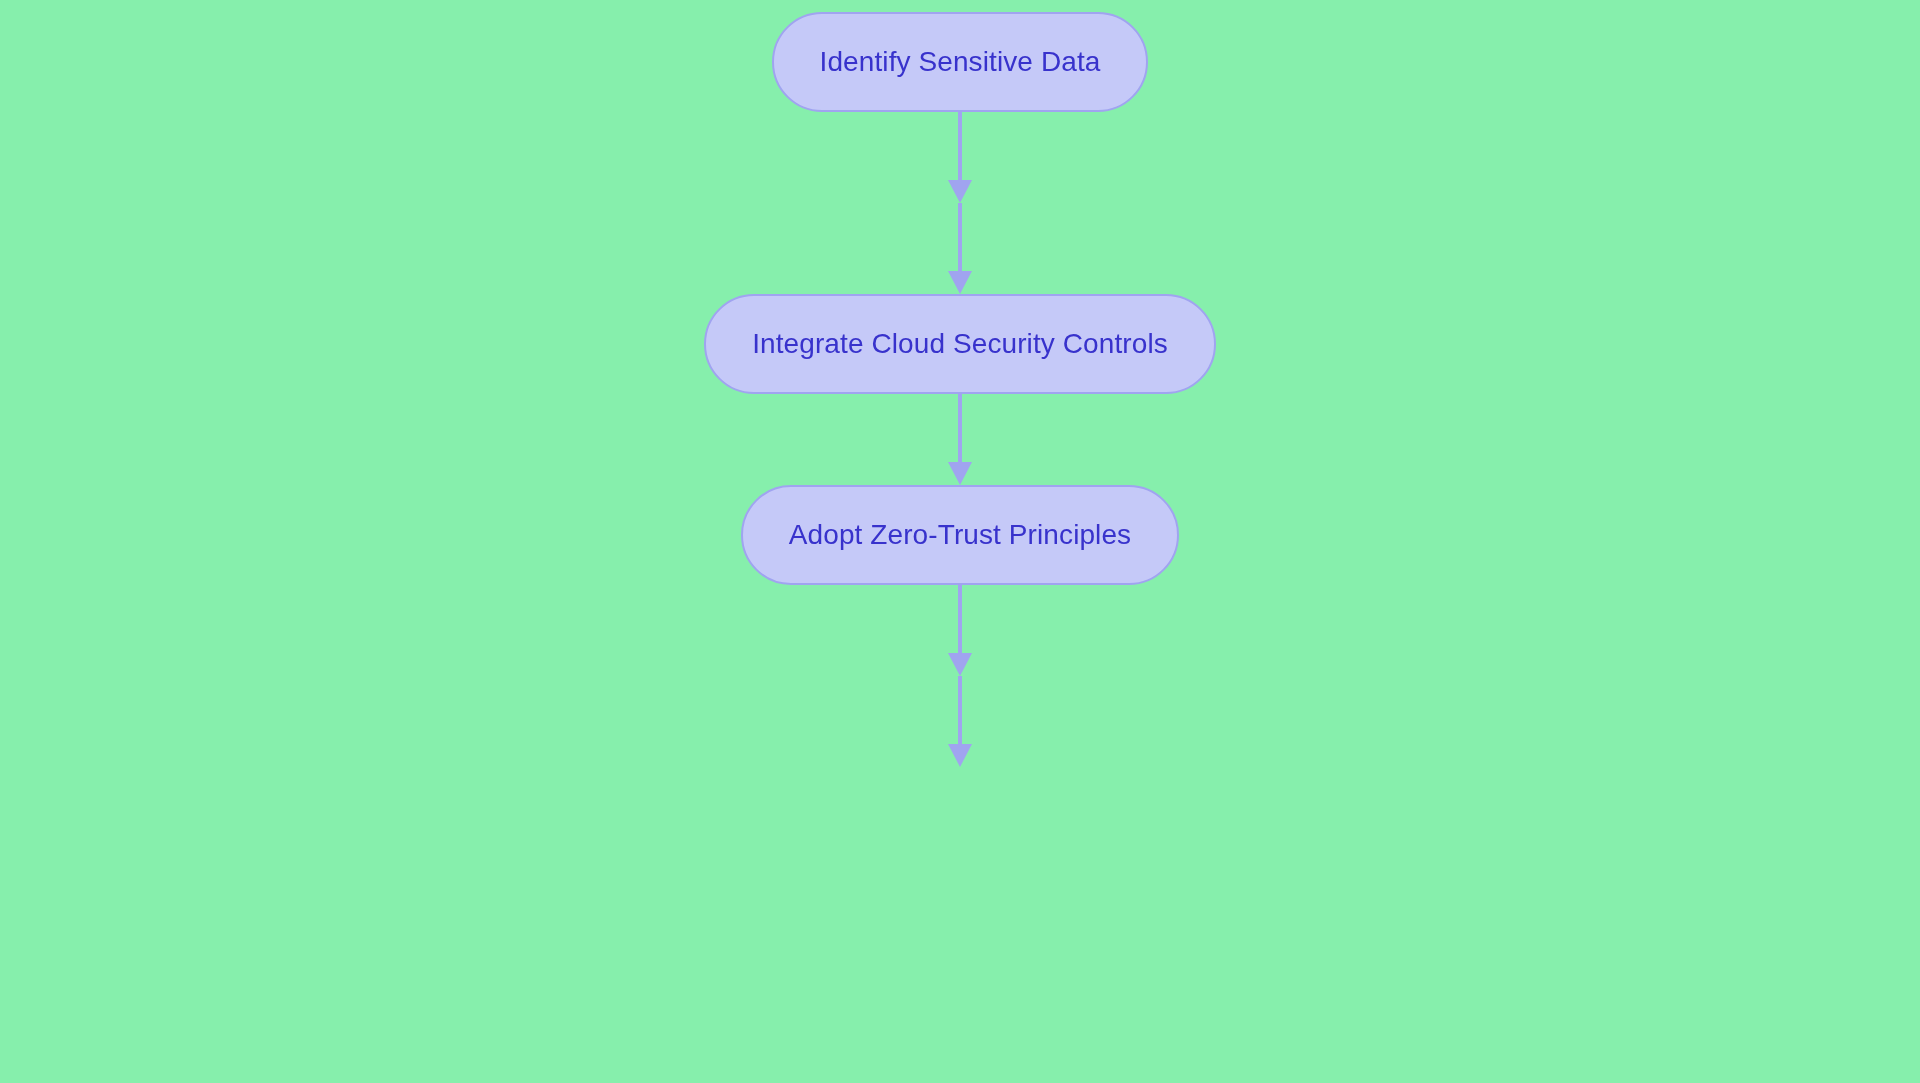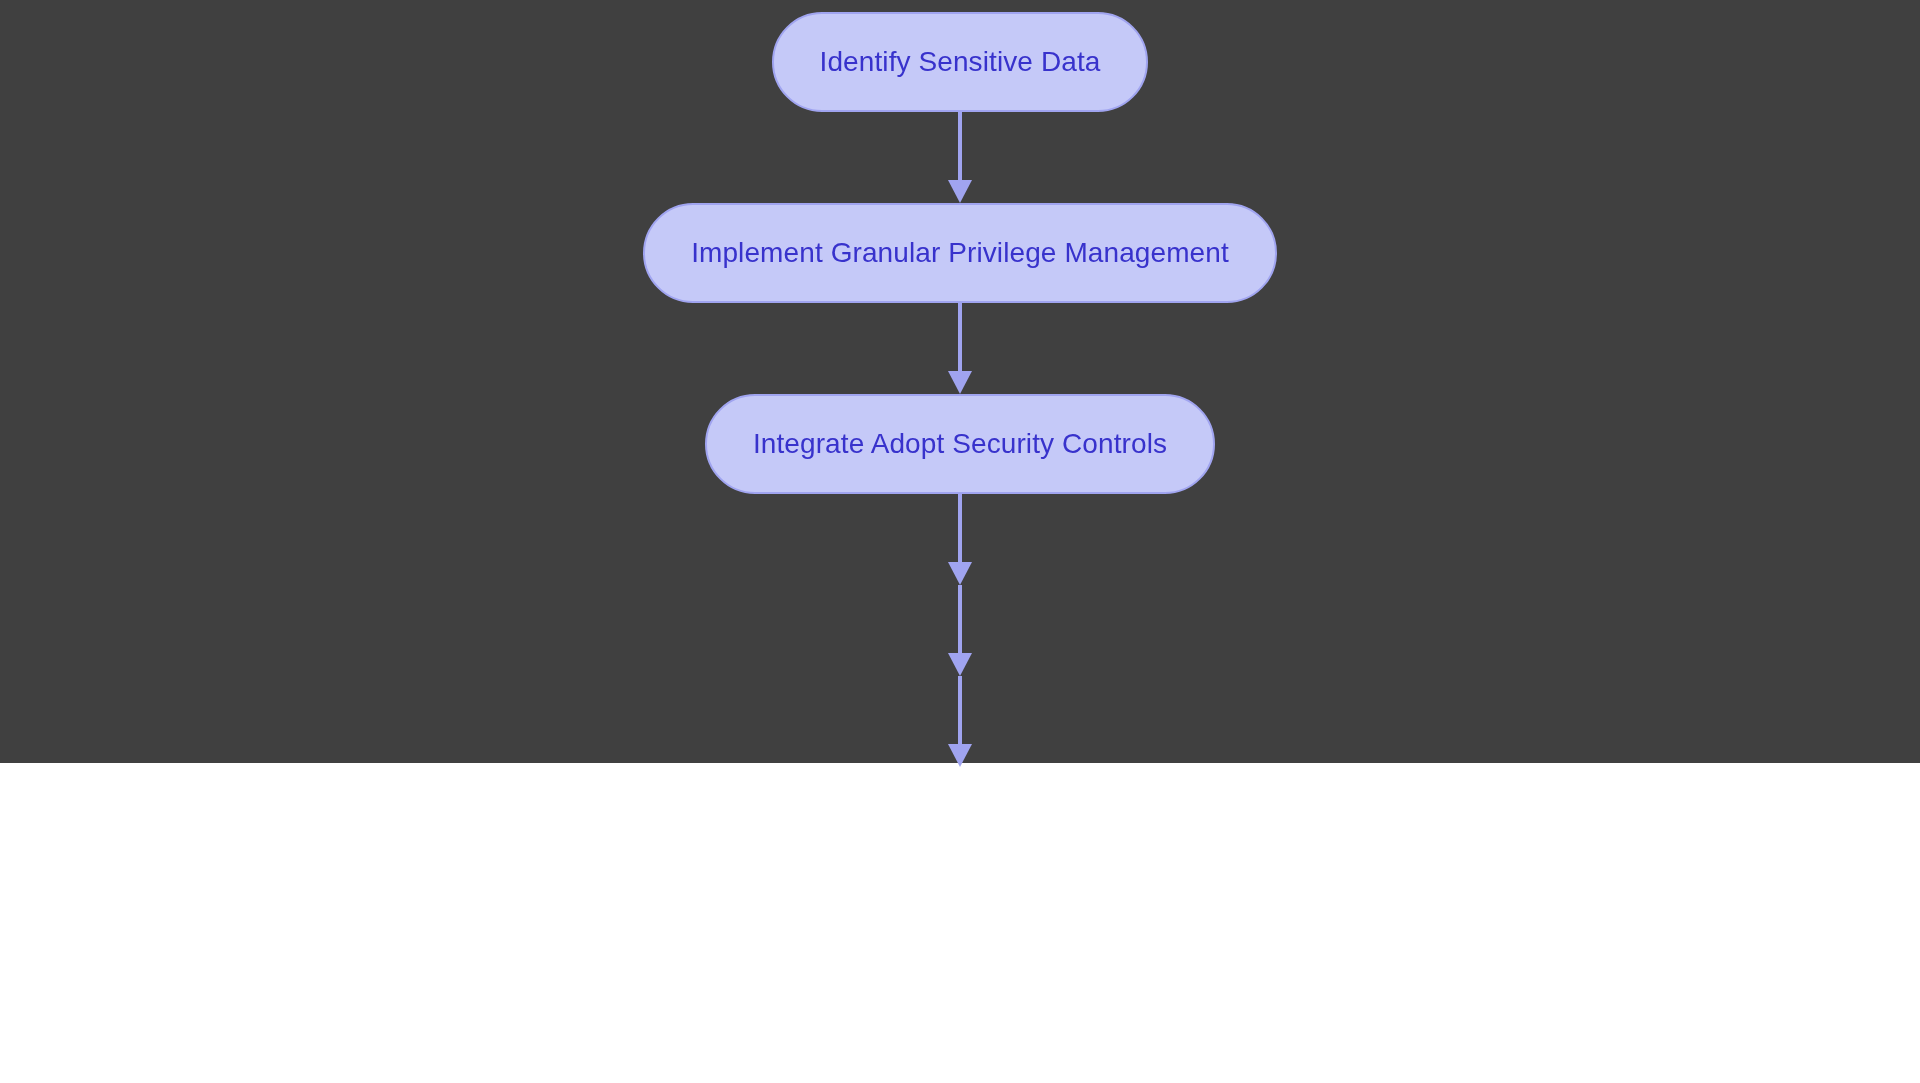--- a/index.html
+++ b/index.html
@@ -11,22 +11,22 @@
   body {
     width: 1920px;
     height: 1083px;
     overflow: hidden;
     font-family: "Liberation Sans", "DejaVu Sans", sans-serif;
   }
 
   #flowchart-canvas {
     position: relative;
     width: 1920px;
-    height: 763px;
-    background: #404040;
+    height: 1083px;
+    background: #86efac;
   }
 
   .flow-column {
     position: absolute;
     left: 0;
     top: 0;
     width: 1920px;
     height: 1083px;
     display: flex;
     flex-direction: column;
@@ -83,38 +83,38 @@
 
     <div class="flow-node">
       <span class="flow-node-label">Identify Sensitive Data</span>
     </div>
 
     <svg class="flow-connector" viewBox="0 0 40 91">
       <line class="conn-line" x1="20" y1="0" x2="20" y2="74"></line>
       <polygon class="conn-head" points="20,91 8,68 32,68"></polygon>
     </svg>
 
+
+    <svg class="flow-connector" viewBox="0 0 40 91">
+      <line class="conn-line" x1="20" y1="0" x2="20" y2="74"></line>
+      <polygon class="conn-head" points="20,91 8,68 32,68"></polygon>
+    </svg>
+
     <div class="flow-node">
-      <span class="flow-node-label">Implement Granular Privilege Management</span>
+      <span class="flow-node-label">Integrate Cloud Security Controls</span>
     </div>
 
     <svg class="flow-connector" viewBox="0 0 40 91">
       <line class="conn-line" x1="20" y1="0" x2="20" y2="74"></line>
       <polygon class="conn-head" points="20,91 8,68 32,68"></polygon>
     </svg>
 
     <div class="flow-node">
-      <span class="flow-node-label">Integrate Adopt Security Controls</span>
+      <span class="flow-node-label">Adopt Zero-Trust Principles</span>
     </div>
-
-    <svg class="flow-connector" viewBox="0 0 40 91">
-      <line class="conn-line" x1="20" y1="0" x2="20" y2="74"></line>
-      <polygon class="conn-head" points="20,91 8,68 32,68"></polygon>
-    </svg>
-
 
     <svg class="flow-connector" viewBox="0 0 40 91">
       <line class="conn-line" x1="20" y1="0" x2="20" y2="74"></line>
       <polygon class="conn-head" points="20,91 8,68 32,68"></polygon>
     </svg>
 
 
     <svg class="flow-connector" viewBox="0 0 40 91">
       <line class="conn-line" x1="20" y1="0" x2="20" y2="74"></line>
       <polygon class="conn-head" points="20,91 8,68 32,68"></polygon>

